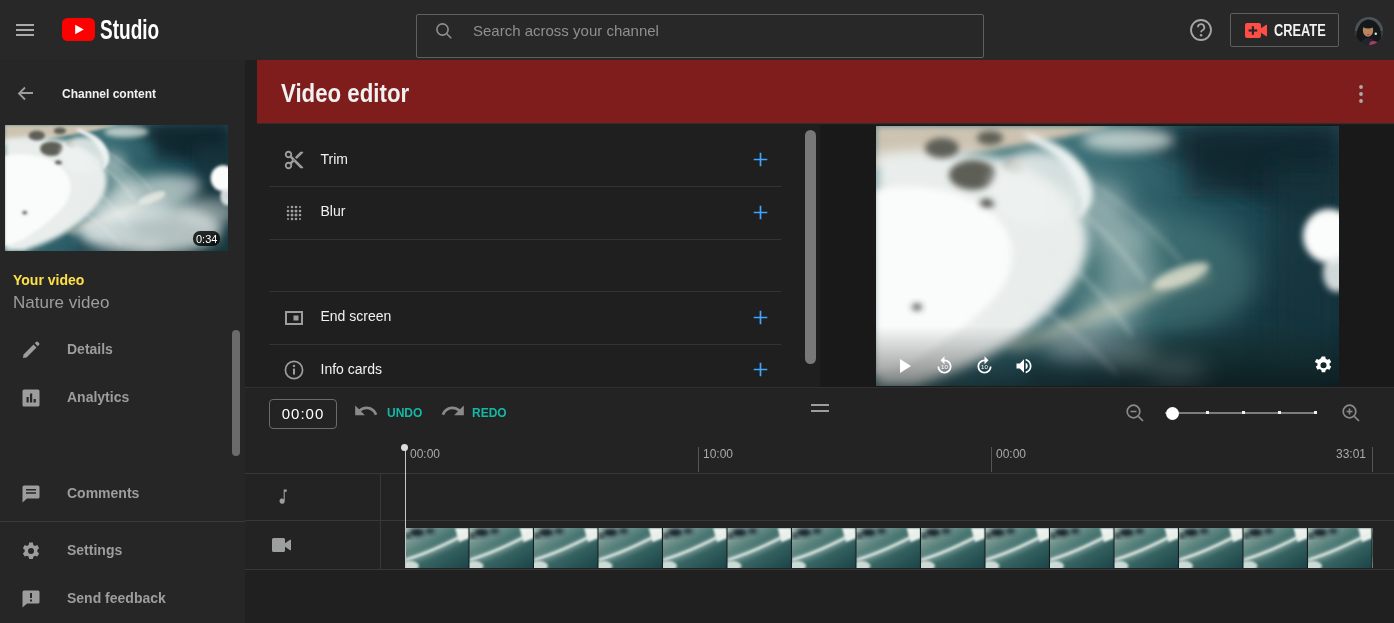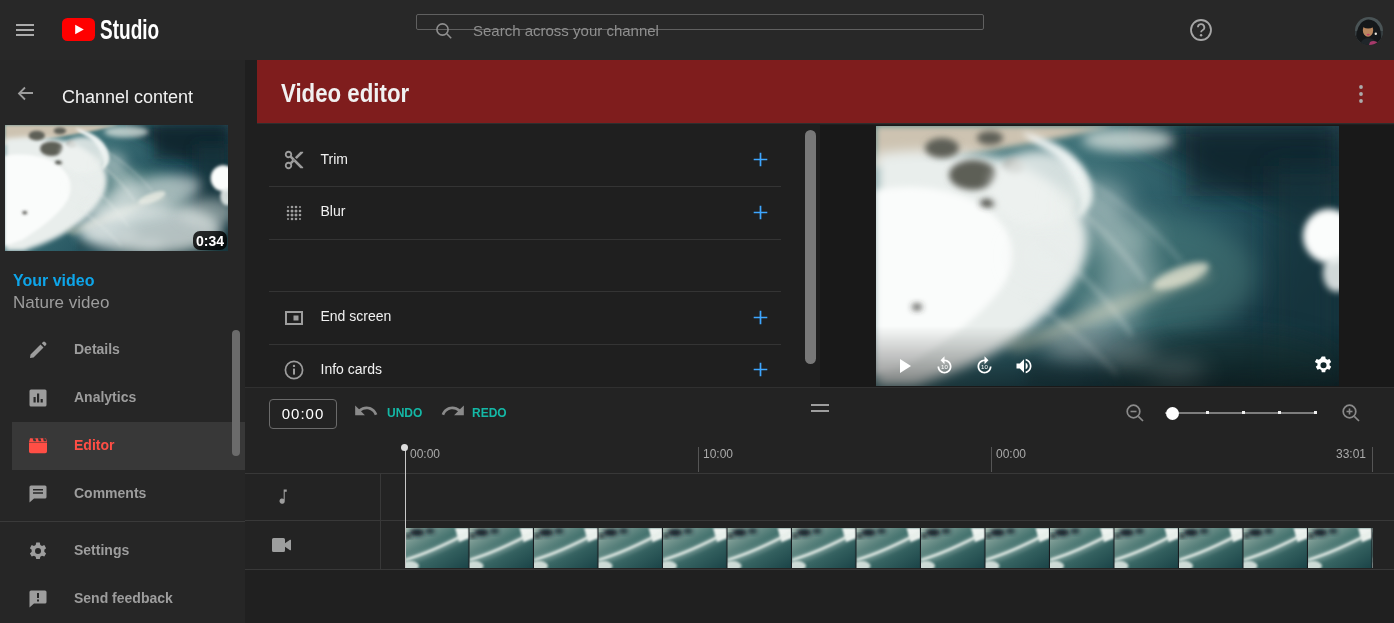--- a/index.html
+++ b/index.html
@@ -1,26 +1,26 @@
 <!DOCTYPE html>
 <html><head>
 <meta charset="utf-8">
 <style>
 *{margin:0;padding:0;box-sizing:border-box}
 html,body{width:1394px;height:623px;overflow:hidden;background:#1f1f1f;font-family:"Liberation Sans",sans-serif}
 .abs{position:absolute}
 #topbar{position:absolute;left:0;top:0;width:1394px;height:60px;background:#282828}
 .hline{position:absolute;left:16px;width:18px;height:2.4px;background:#ababab}
 #studio{position:absolute;left:100px;top:14px;color:#fff;font-weight:bold;font-size:28px;transform:scaleX(.68);transform-origin:0 0;letter-spacing:0px}
-#search{position:absolute;left:416px;top:13.5px;width:568px;height:16px;border:1px solid #606060;border-radius:2px;color:#8f8f8f;font-size:15px}
+#search{position:absolute;left:416px;top:13.5px;width:568px;height:44px;border:1px solid #606060;border-radius:2px;color:#8f8f8f;font-size:15px}
 #search span{position:absolute;left:56px;top:7px}
 #create{position:absolute;left:1230px;top:12.5px;width:109px;height:34px;border:1px solid #5e5e5e;border-radius:2px}
 #create b{position:absolute;left:43px;top:8.5px;color:#f1f1f1;font-size:16px;letter-spacing:0px;transform:scaleX(.8);transform-origin:0 0;display:block}
 #sidebar{position:absolute;left:0;top:60px;width:245px;height:563px;background:#262626}
-.sitem{position:absolute;left:12px;width:245px;height:48px}
+.sitem{position:absolute;left:5px;width:245px;height:48px}
 .sitem .lab{position:absolute;left:62px;top:15px;font-size:14px;font-weight:bold;color:#9d9d9d}
 .sitem svg{position:absolute;left:16px;top:14px}
 #mainhead{position:absolute;left:257px;top:60px;width:1149px;height:64px;background:#7f1d1d;border-bottom:1px solid #2e2e2e}
 #mainhead h1{position:absolute;left:24px;top:18.5px;font-size:25px;color:#f1f1f1;font-weight:bold;transform:scaleX(.89);transform-origin:0 0}
 #panel{position:absolute;left:245px;top:125px;width:575px;height:262px;background:#1f1f1f}
 #preview{position:absolute;left:820px;top:125px;width:574px;height:262px;background:#191919}
 .trow{position:absolute;left:0;width:575px;height:52.5px}
 .trow .lab{position:absolute;left:75.5px;top:17px;font-size:14px;color:#f1f1f1}
 .trow svg.ic{position:absolute;left:38px;top:15.5px}
 .plus{position:absolute;left:507px;top:17.5px}
@@ -49,20 +49,28 @@
       <circle cx="7.5" cy="7.5" r="5.6" fill="none" stroke="#8f8f8f" stroke-width="1.6"></circle>
       <line x1="11.8" y1="11.8" x2="16.2" y2="16.2" stroke="#8f8f8f" stroke-width="1.6"></line>
     </svg>
     <span>Search across your channel</span>
   </div>
   <svg class="abs" style="left:1189px;top:18px" width="24" height="24" viewBox="0 0 24 24">
     <circle cx="12" cy="12" r="10" fill="none" stroke="#a6a6a6" stroke-width="1.8"></circle>
     <path d="M8.9 9.3 a3.2 3.2 0 1 1 4.6 2.9 c-1 .5-1.4 1-1.4 2.1" fill="none" stroke="#a6a6a6" stroke-width="1.8"></path>
     <circle cx="12.1" cy="17.3" r="1.2" fill="#a6a6a6"></circle>
   </svg>
+  <div id="create">
+    <svg class="abs" style="left:14px;top:9.5px" width="22" height="15" viewBox="0 0 22 15">
+      <path d="M0 2 a2 2 0 0 1 2-2 h12 a2 2 0 0 1 2 2 v3.2 l5.2-3.4 a0.6 0.6 0 0 1 0.8 0.5 v10.4 a0.6 0.6 0 0 1-0.8 0.5 L16 9.8 v3.2 a2 2 0 0 1-2 2 H2 a2 2 0 0 1-2-2 Z" fill="#ff4e45"></path>
+      <rect x="3.6" y="6.4" width="8.6" height="2.2" fill="#282828"></rect>
+      <rect x="6.8" y="3.2" width="2.2" height="8.6" fill="#282828"></rect>
+    </svg>
+    <b>CREATE</b>
+  </div>
   <svg class="abs" style="left:1355px;top:17px" width="28" height="28" viewBox="0 0 28 28">
     <defs>
         <clipPath id="avc">
           <circle cx="14" cy="14" r="14"></circle>
         </clipPath>
       </defs>
     <g clip-path="url(#avc)">
       <rect width="28" height="28" fill="#4a5456"></rect>
       <rect x="0" y="14" width="28" height="14" fill="#333b3e"></rect>
       <path d="M1 28 Q0 13 6 6 Q12 0 19 4 Q26 8 26 19 L27 28 Z" fill="#15181a"></path>
@@ -73,50 +81,43 @@
       <path d="M15 25 Q18 23 22 25 L22 28 L14 28 Z" fill="#a63a6a"></path>
       <circle cx="20.8" cy="16.8" r="1.2" fill="#e8e4da"></circle>
     </g>
   </svg>
 </div>
 
 <div id="sidebar">
   <svg class="abs" style="left:15px;top:24px" width="20" height="20" viewBox="0 0 20 20">
     <path d="M18 9 H5.5 M10 3.5 L4 9.5 L10 15.5" fill="none" stroke="#9d9d9d" stroke-width="1.8"></path>
   </svg>
-  <div class="abs" style="left:62px;top:27px;font-size:18px;font-weight:normal;color:#f1f1f1">Channel content</div>
+  <div class="abs" style="left:62px;top:27px;font-size:12px;font-weight:bold;color:#f1f1f1">Channel content</div>
 
   <svg class="abs" style="left:5px;top:65px" width="223" height="126" viewBox="0 0 463 260" preserveAspectRatio="none">
       <use href="#ocean"></use>
     <ellipse cx="300" cy="215" rx="150" ry="52" fill="#e9eeec" opacity=".75" filter="url(#b12)"></ellipse>
     <ellipse cx="290" cy="150" rx="120" ry="38" transform="rotate(-14 290 150)" fill="#e9eeec" opacity=".6" filter="url(#b12)"></ellipse>
     <ellipse cx="420" cy="180" rx="60" ry="30" fill="#dde6e2" opacity=".5" filter="url(#b12)"></ellipse>
   </svg>
-  <div class="abs" style="left:193px;top:171px;background:rgba(0,0,0,.8);border-radius:7px;color:#fff;font-size:14px;font-weight:bold;padding:1.5px 3px">0:34</div>
-  <div class="abs" style="left:13px;top:212px;font-size:16px;font-weight:bold;color:#0ea5e9">Your video</div>
+  <div class="abs" style="left:193px;top:171px;background:rgba(0,0,0,.8);border-radius:7px;color:#fff;font-size:11px;font-weight:normal;padding:1.5px 3px">0:34</div>
+  <div class="abs" style="left:13px;top:212px;font-size:14px;font-weight:bold;color:#fde047">Your video</div>
   <div class="abs" style="left:13px;top:233px;font-size:17px;color:#9d9d9d">Nature video</div>
 
   <div class="sitem" style="top:266px">
     <svg width="20" height="20" viewBox="0 0 20 20">
         <path d="M2.5 14.5 L12.5 4.5 L15.5 7.5 L5.5 17.5 L2 18 Z M13.8 3.2 l1.2-1.2 a1.4 1.4 0 0 1 2 0 l1 1 a1.4 1.4 0 0 1 0 2 l-1.2 1.2 Z" fill="#9d9d9d"></path>
       </svg>
     <div class="lab">Details</div>
   </div>
   <div class="sitem" style="top:314px">
     <svg width="20" height="20" viewBox="0 0 20 20">
         <path d="M3 1.5 h14 a1.5 1.5 0 0 1 1.5 1.5 v14 a1.5 1.5 0 0 1-1.5 1.5 h-14 a1.5 1.5 0 0 1-1.5-1.5 v-14 a1.5 1.5 0 0 1 1.5-1.5 Z M5.5 9 h2.2 v5.5 H5.5 Z M9 5.5 h2.2 v9 H9 Z M12.6 11 h2.2 v3.5 h-2.2 Z" fill="#9d9d9d" fill-rule="evenodd"></path>
       </svg>
     <div class="lab">Analytics</div>
-  </div>
-  <div class="sitem" style="top:362px;background:#383838">
-    <svg width="20" height="20" viewBox="0 0 20 20">
-        <path d="M1 6.5 H19 V15.5 a1.8 1.8 0 0 1-1.8 1.8 H2.8 A1.8 1.8 0 0 1 1 15.5 Z M1 6 L2 2.2 L18 2.2 L19 6 Z" fill="#ff4e45"></path>
-        <path d="M4.6 2.2 h2.6 l1 3 H5.6 Z M9.8 2.2 h2.6 l1 3 h-2.6 Z M15 2.2 h2.4 l.9 3 h-2.5 Z" fill="#383838"></path>
-      </svg>
-    <div class="lab" style="color:#ff4e45">Editor</div>
   </div>
   <div class="sitem" style="top:410px">
     <svg width="20" height="20" viewBox="0 0 20 20">
         <path d="M1.5 3 a1.5 1.5 0 0 1 1.5-1.5 h14 a1.5 1.5 0 0 1 1.5 1.5 v10 a1.5 1.5 0 0 1-1.5 1.5 H6 L1.5 18.5 Z M5 5 h10 v1.6 H5 Z M5 8.2 h10 v1.6 H5 Z" fill="#9d9d9d" fill-rule="evenodd"></path>
       </svg>
     <div class="lab">Comments</div>
   </div>
   <div class="abs" style="left:0;top:461px;width:245px;height:1px;background:#3a3a3a"></div>
   <div class="sitem" style="top:467px">
     <svg width="20" height="20" viewBox="0 0 20 20">

